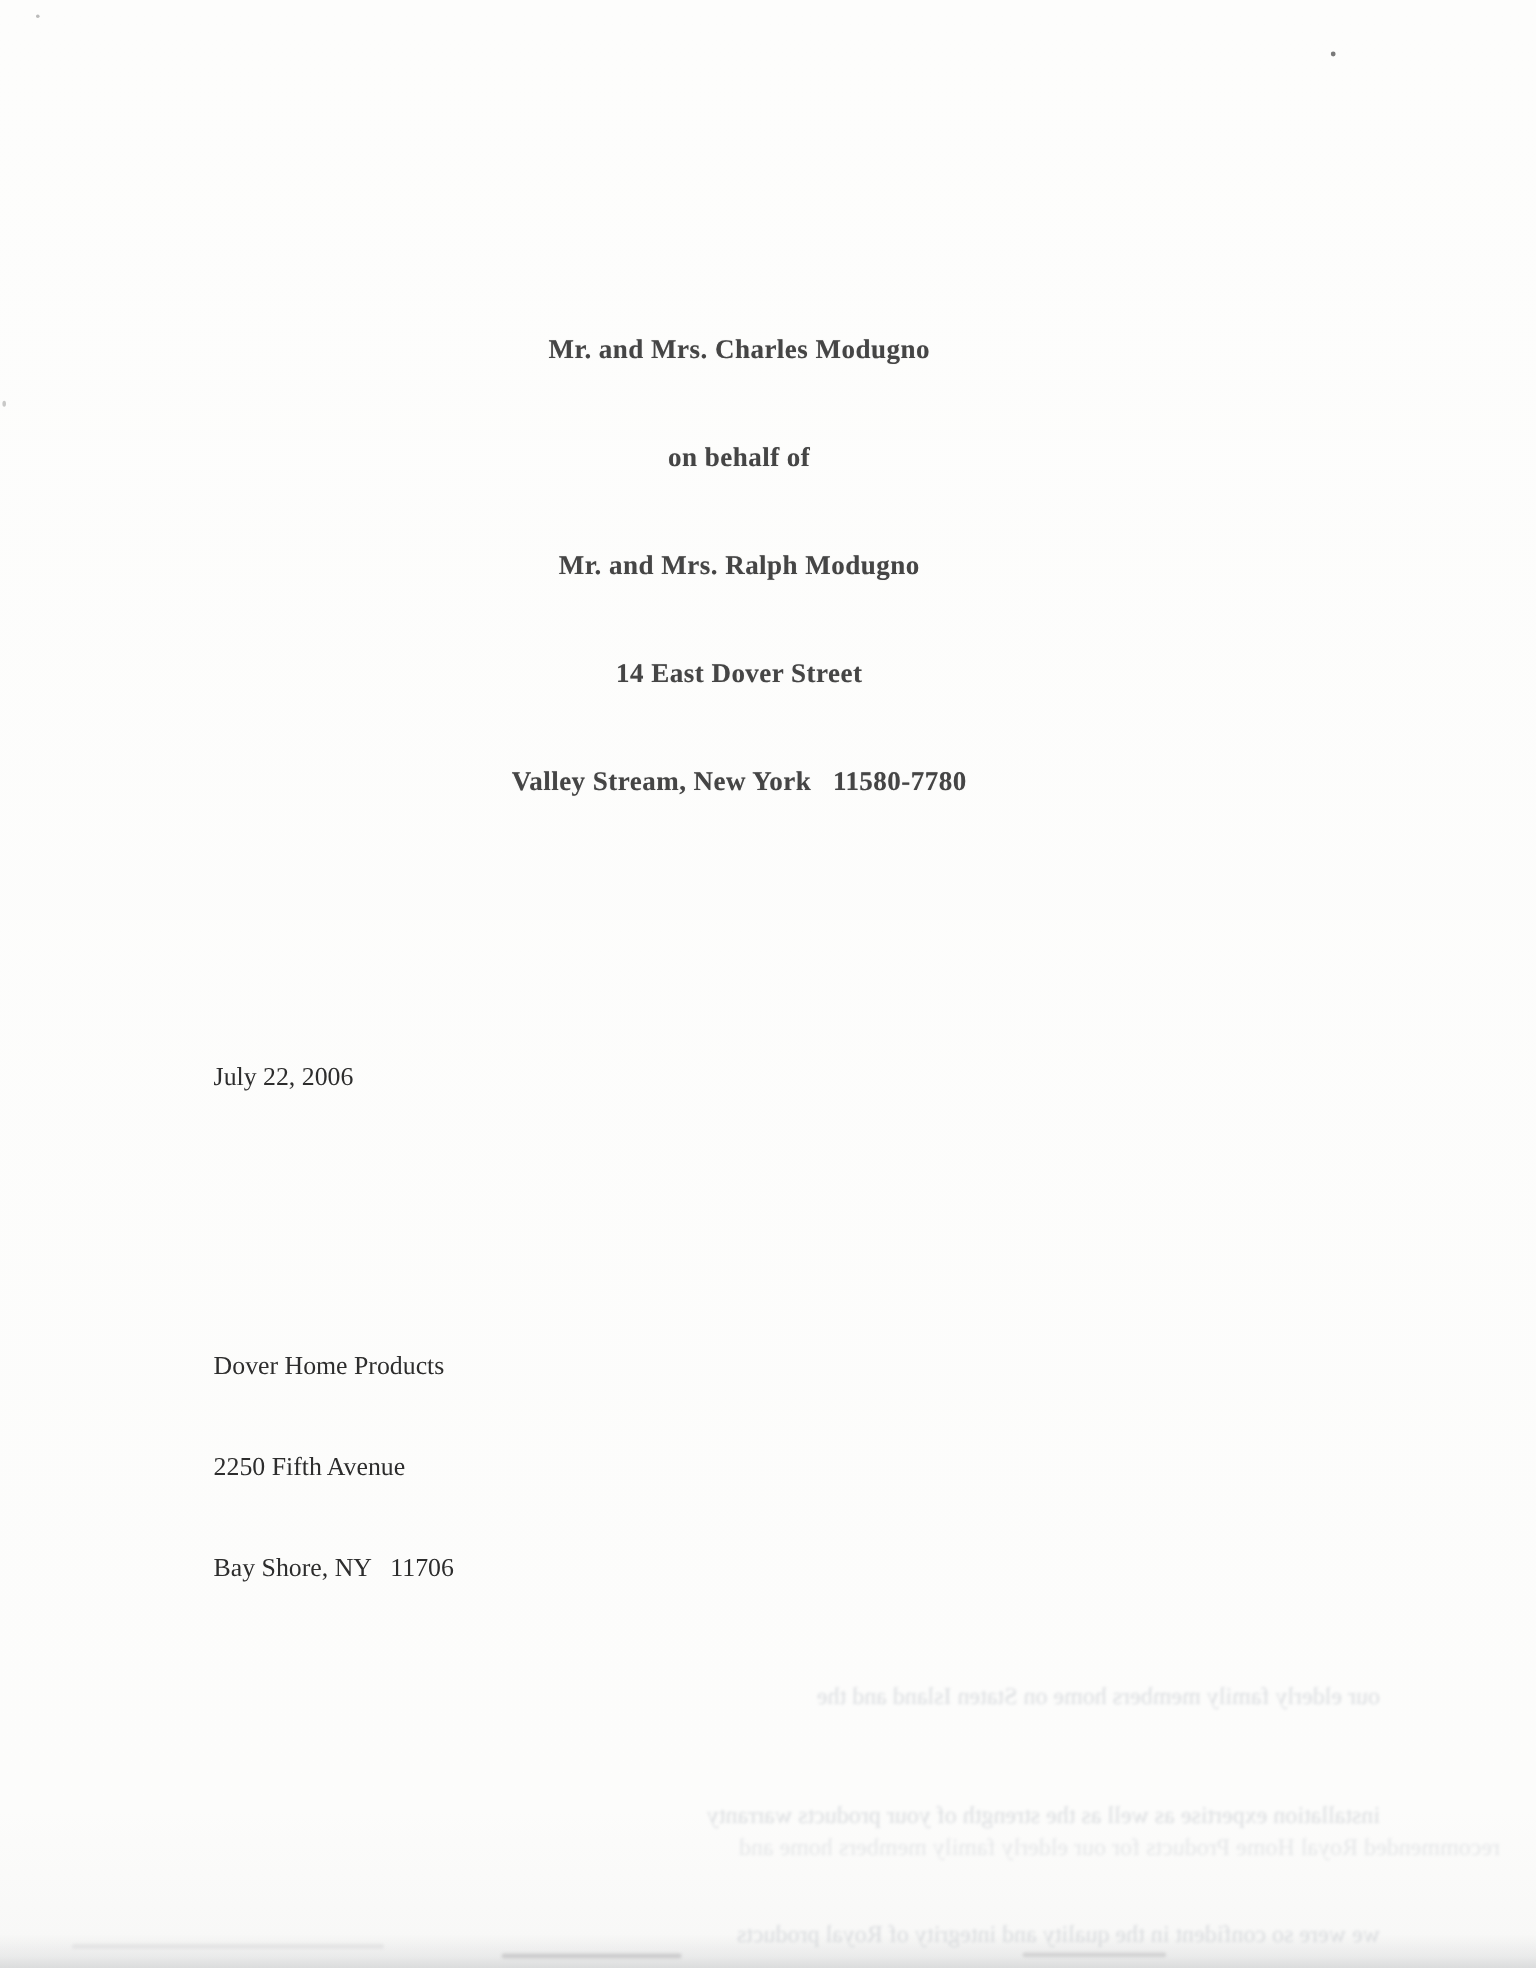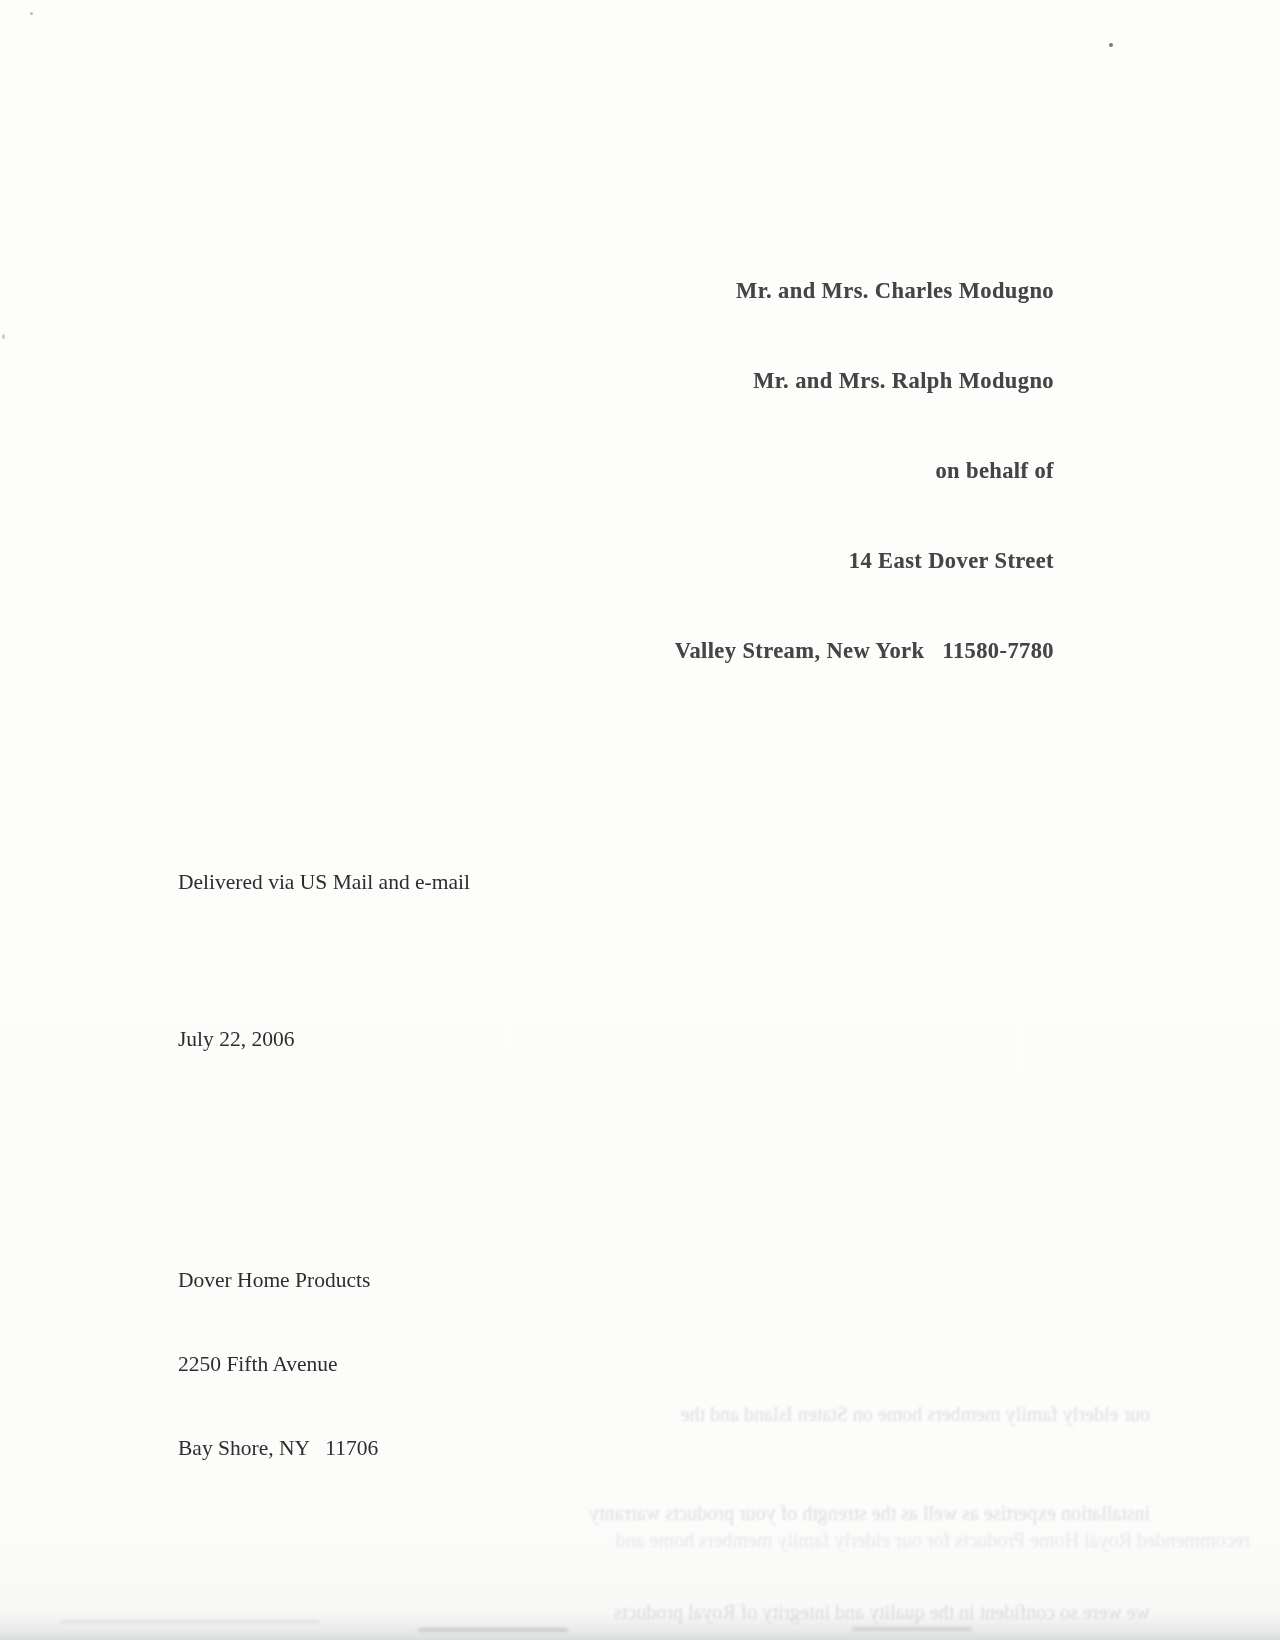--- a/index.html
+++ b/index.html
@@ -17,21 +17,21 @@
   .content {
     position: absolute;
     left: 178px; top: 0;
     width: 876px;
     padding-top: 132px;
     font-size: 21.5px;
     line-height: 28px;
     white-space: pre-wrap;
   }
   .letterhead {
-    text-align: right;
+    text-align: center;
     font-weight: 700;
     font-size: 22.5px;
     line-height: 30px;
     color: #454545;
     letter-spacing: 0.4px;
     text-shadow: 0 0 0.6px rgba(120,120,120,0.55);
   }
   .block { margin-top: 45px; }
   .block.first-after-head { margin-top: 58px; }
 
@@ -79,27 +79,26 @@
   </div>
   <div class="bleed bleed-b">
     <div>recommended Royal Home Products for our elderly family members home and</div>
     
   </div>
 
   <div class="content">
 
     <div class="letterhead">
       <div>Mr. and Mrs. Charles Modugno</div>
+      <div>on behalf of</div>
       <div>Mr. and Mrs. Ralph Modugno</div>
-      <div>on behalf of</div>
       <div>14 East Dover Street</div>
       <div>Valley Stream, New York   11580-7780</div>
     </div>
 
-    <div class="block first-after-head">Delivered via US Mail and e-mail</div>
 
     <div class="block">July 22, 2006</div>
 
 
     <div class="block">
       <div>Dover Home Products</div>
       <div>2250 Fifth Avenue</div>
       <div>Bay Shore, NY   11706</div>
     </div>
 

